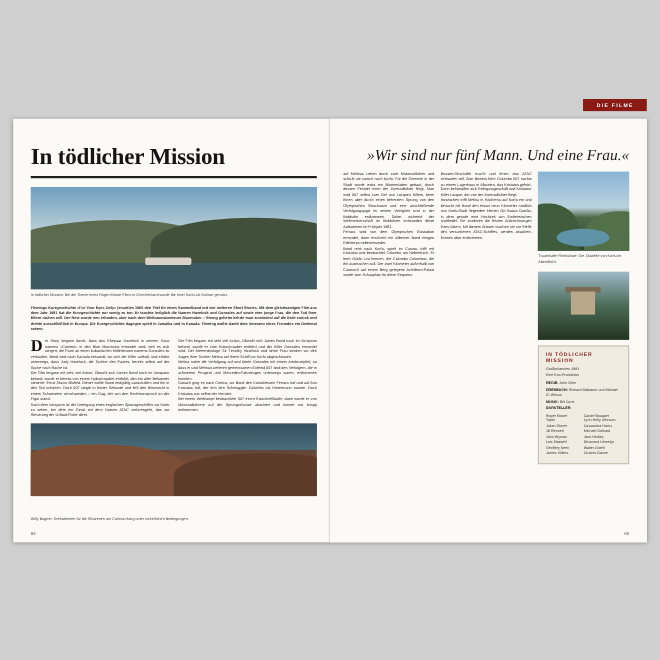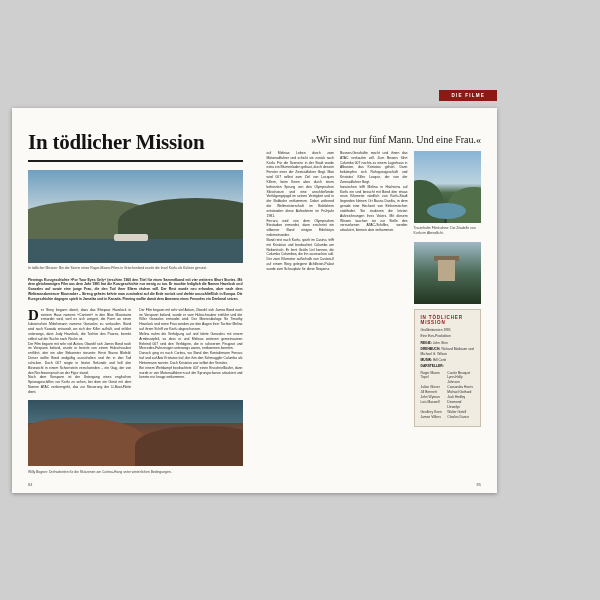--- a/index.html
+++ b/index.html
@@ -5,21 +5,21 @@
   html,body{margin:0;padding:0;}
   body{
     width:600px;height:600px;
     background:#cfcfcf;
     font-family:"Liberation Sans", sans-serif;
     overflow:hidden;
   }
   .spread{
     position:absolute;
     left:12px;top:108px;
-    width:485px;height:385px;
+    width:576px;height:385px;
     background:#fbfaf7;
     box-shadow:0 1px 4px rgba(0,0,0,.35);
     display:flex;
   }
   .page{position:relative;width:288px;height:385px;box-sizing:border-box;}
   .page.left{padding:16px 12px 14px 16px;}
   .page.right{padding:16px 16px 14px 12px;background:#fbfaf7;}
   .gutter{
     position:absolute;left:287px;top:0;width:2px;height:385px;
     background:linear-gradient(to right,rgba(0,0,0,.16),rgba(0,0,0,.03));
@@ -83,21 +83,22 @@
     right:0;top:-18px;
     background:#8a1a14;
     color:#fff;
     font-size:4.6px;
     font-weight:bold;
     letter-spacing:1.2px;
     padding:3px 12px;
   }
   .pull{
     font-family:"Liberation Serif", serif;
-    font-size:10px;
+    font-style:italic;
+    font-size:14px;
     color:#1a1a1a;
     text-align:right;
     margin:10px 0 6px 0;
   }
   .cols3{display:flex;gap:6px;}
   .col3{width:33.33%;}
   .photo3{
     width:100%;height:72px;
     background:linear-gradient(#89b4d6,#bcd3de 45%,#4d6a4a 58%,#2f4533 100%);
     position:relative;overflow:hidden;

